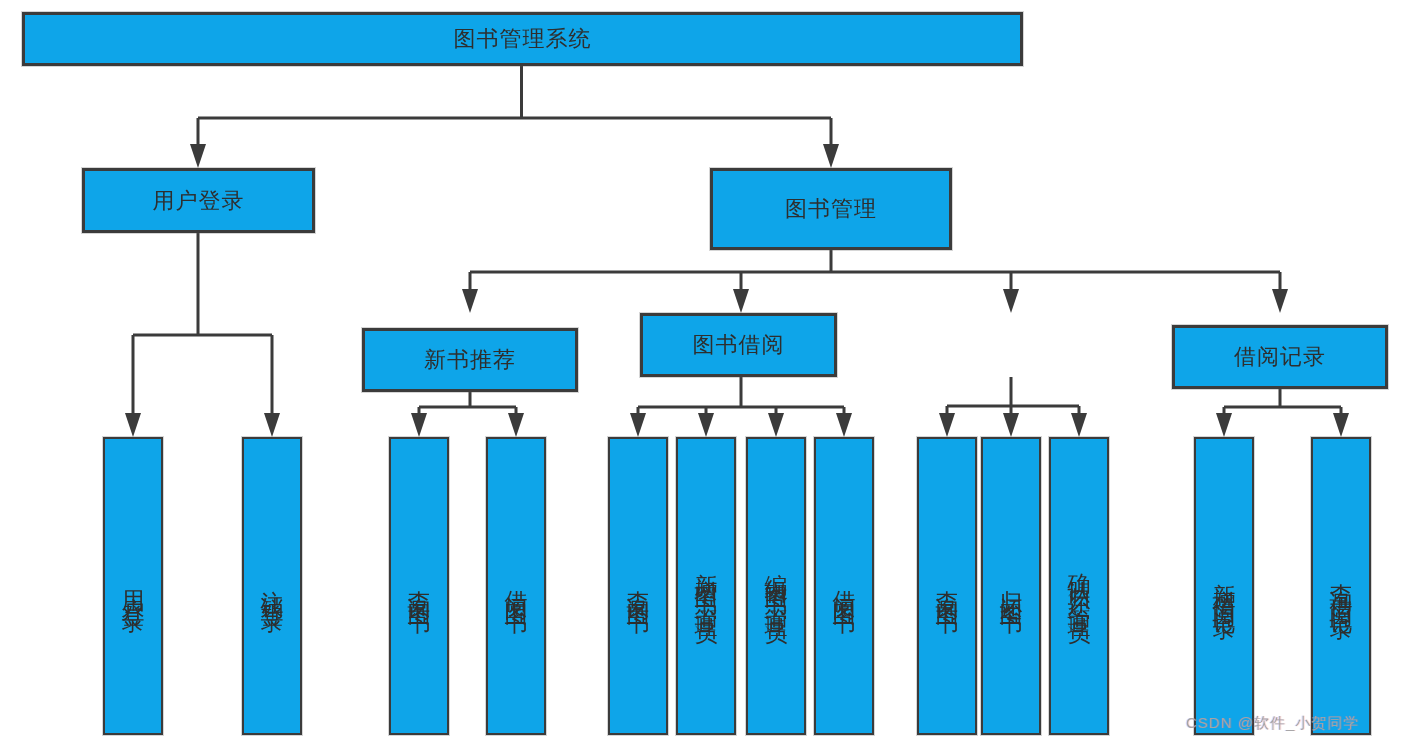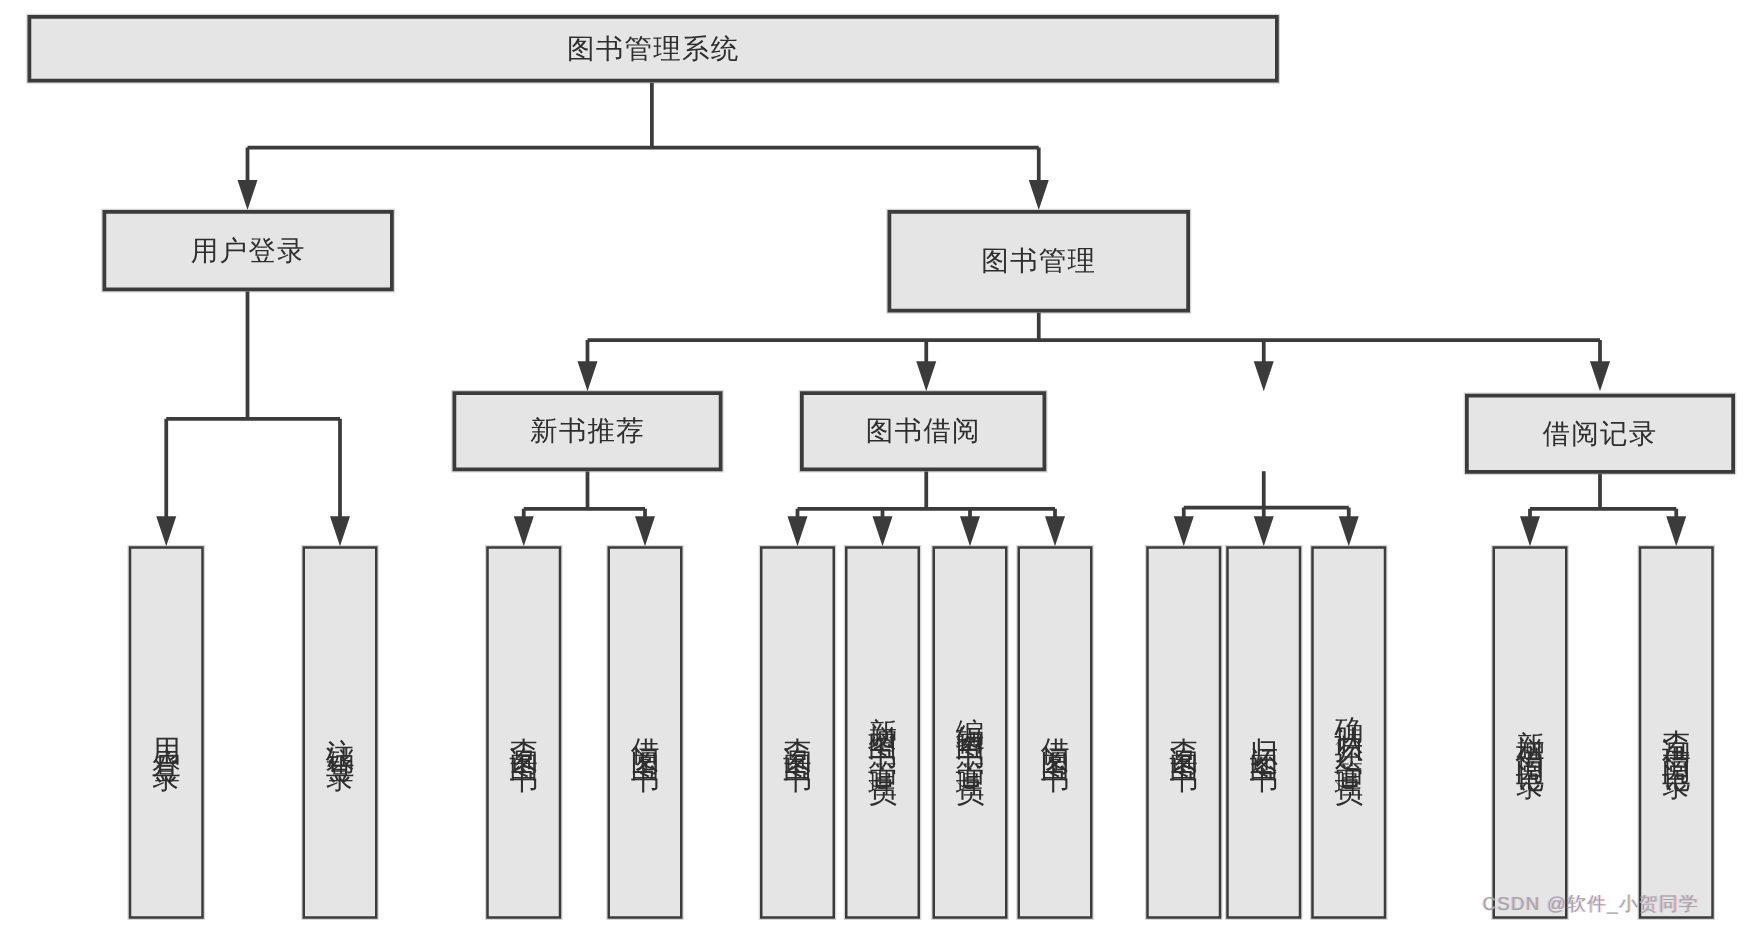--- a/index.html
+++ b/index.html
@@ -14,21 +14,21 @@
   .canvas{
     position:relative;
     width:1405px;height:747px;
     background:var(--bg);
     overflow:hidden;
   }
   .canvas svg{position:absolute;left:0;top:0;}
   .box{
     position:absolute;
     box-sizing:border-box;
-    background:#e5e5e5;
+    background:#0ea5e9;
     border:3px solid var(--border);
     display:flex;
     align-items:center;
     justify-content:center;
     color:var(--text);
     font-size:22px;
     letter-spacing:1px;
     box-shadow:0 0 0 1px rgba(90,90,90,.25);
   }
   .box.leaf{border-width:2.5px;}
@@ -99,27 +99,27 @@
     <span>图书管理系统</span>
   </div>
 
   <div class="box" style="left:82px;top:168px;width:233px;height:65px">
     <span>用户登录</span>
   </div>
   <div class="box" style="left:710px;top:168px;width:242px;height:82px">
     <span>图书管理</span>
   </div>
 
-  <div class="box" style="left:362px;top:313px;width:216px;height:64px">
+  <div class="box" style="left:362px;top:328px;width:216px;height:64px">
     <span>新书推荐</span>
   </div>
   <div class="box" style="left:640px;top:313px;width:197px;height:64px">
     <span>图书借阅</span>
   </div>
-  <div class="box" style="left:1172px;top:315px;width:216px;height:64px">
+  <div class="box" style="left:1172px;top:325px;width:216px;height:64px">
     <span>借阅记录</span>
   </div>
 
   <div class="box leaf" style="left:103px;top:437px;width:60px;height:298px">
     <span class="v">用户登录</span>
   </div>
   <div class="box leaf" style="left:242px;top:437px;width:60px;height:298px">
     <span class="v">注销登录</span>
   </div>
 

